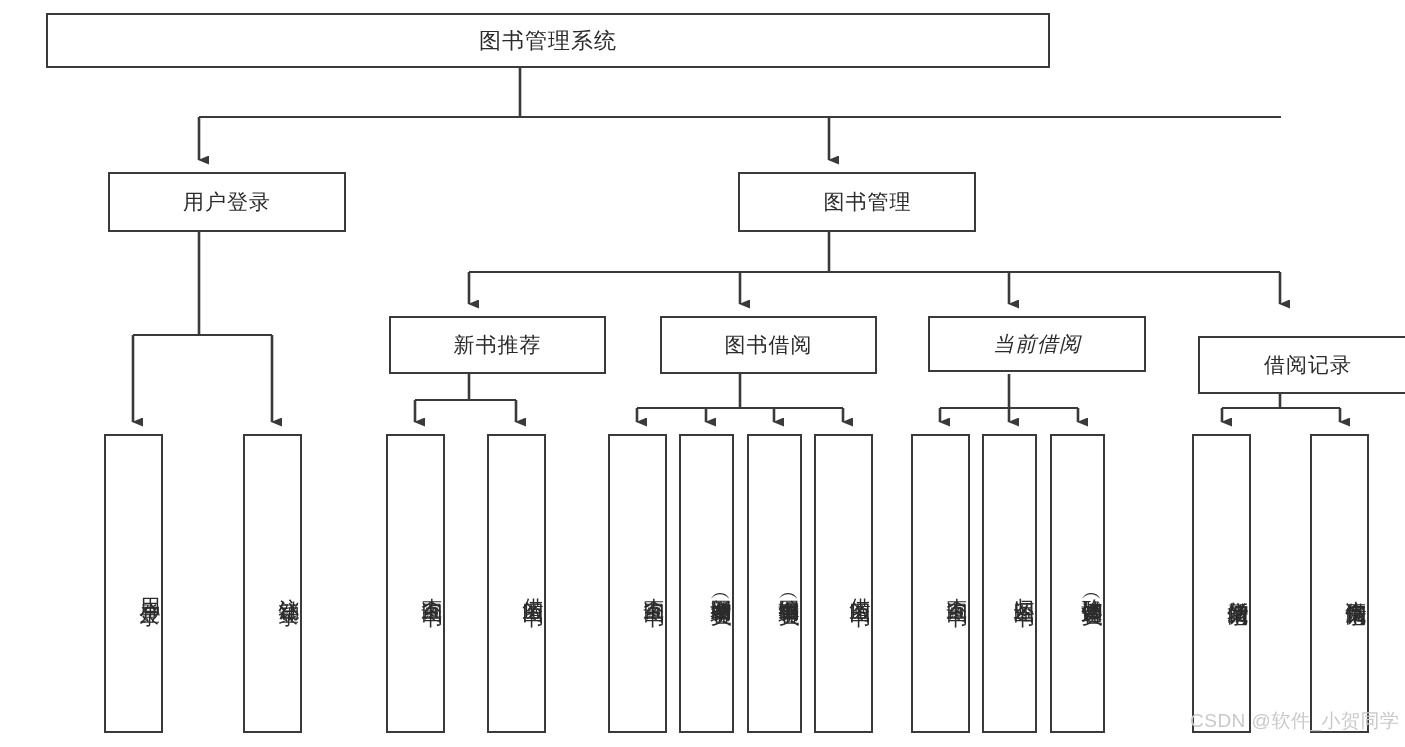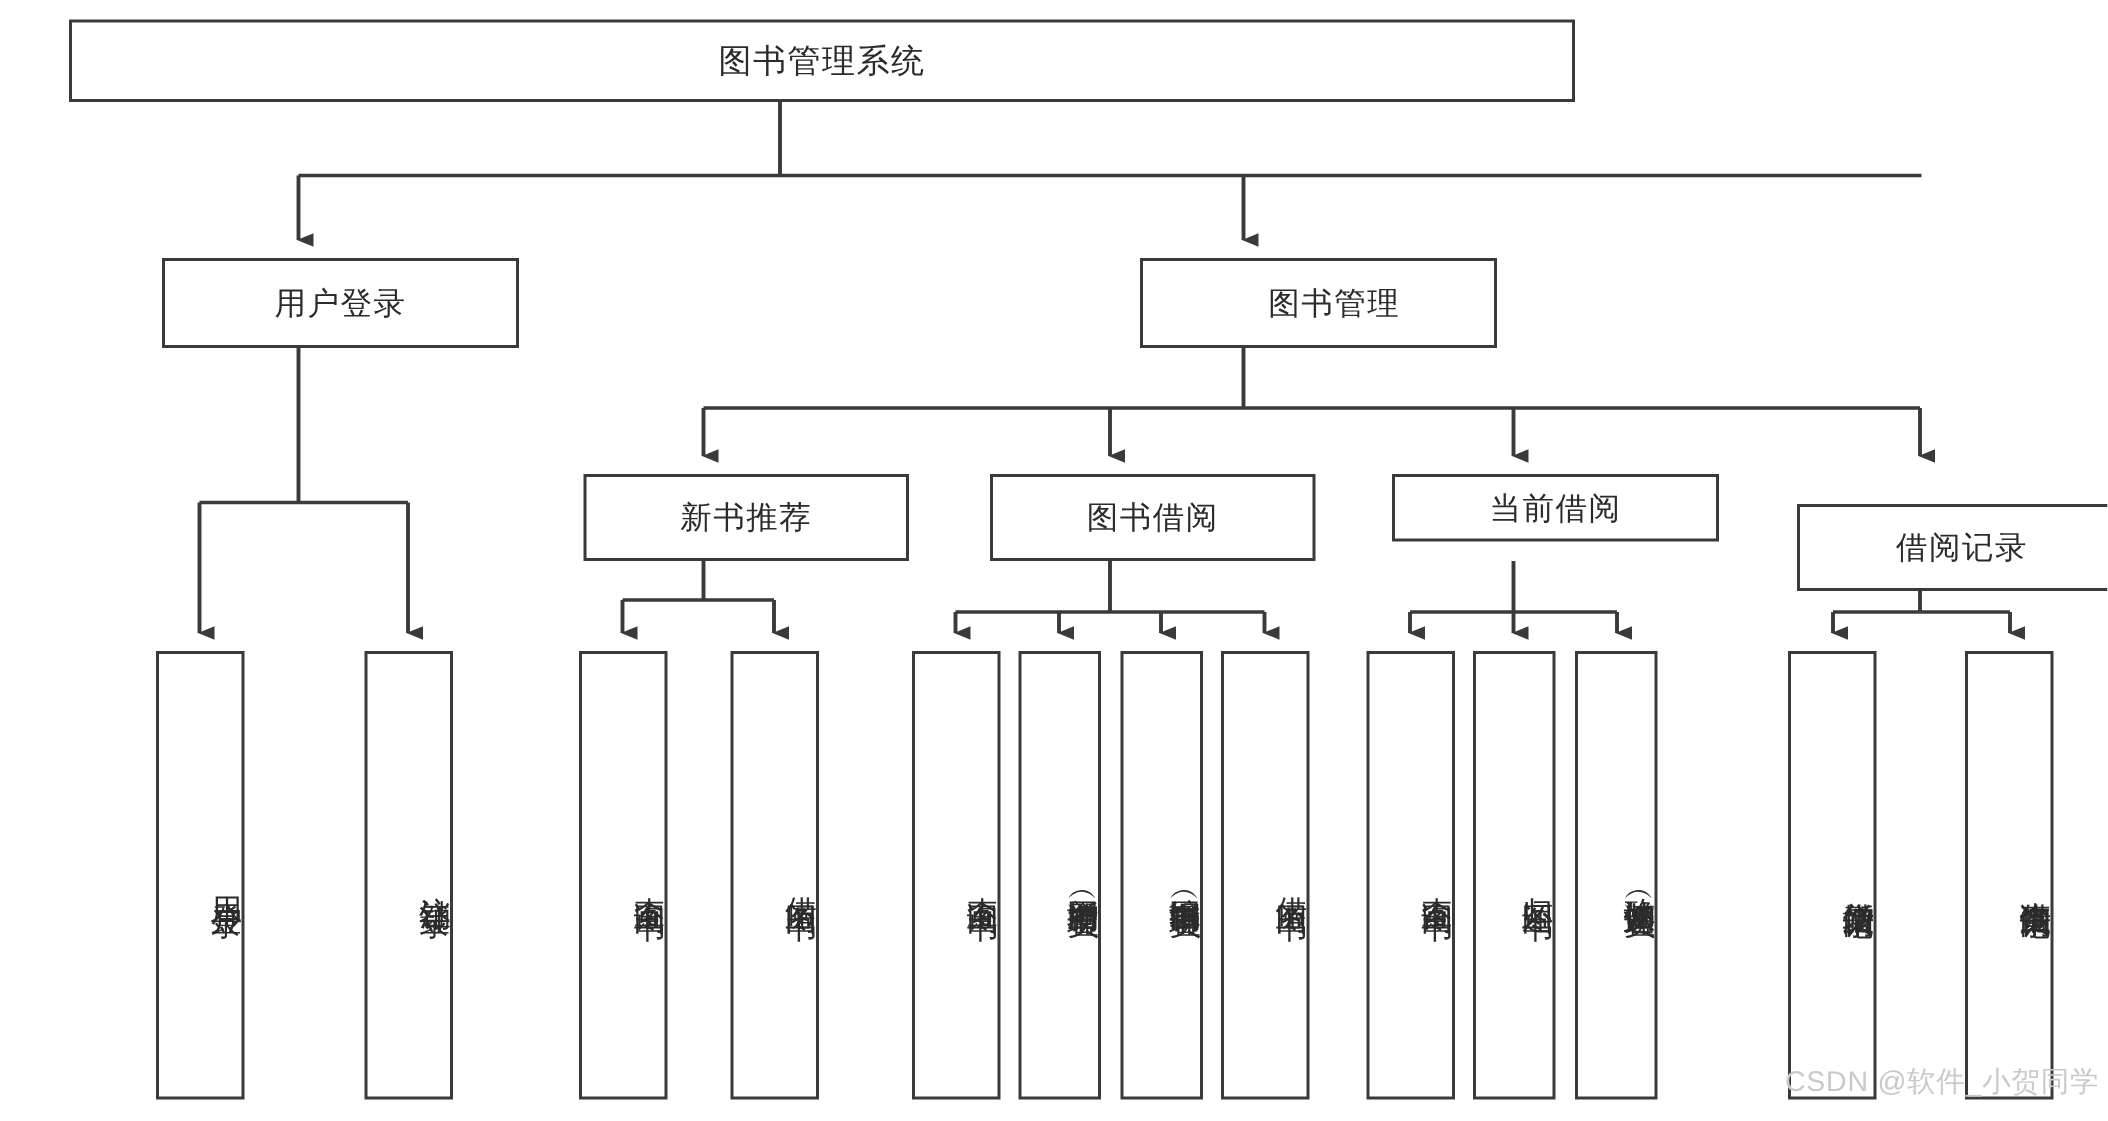--- a/index.html
+++ b/index.html
@@ -73,25 +73,25 @@
       <path d="M1280,374 L1280,408"></path>
       <path d="M1222,408 L1340,408" stroke-width="2.2"></path>
       <path d="M1222,408 L1222,422" marker-end="url(#arw)"></path>
       <path d="M1340,408 L1340,422" marker-end="url(#arw)"></path>
     </g>
   </svg>
 
   <div class="node h root" style="left:18px;top:13px;width:1004px;height:55px;">图书管理系统</div>
 
   <div class="node h" style="left:80px;top:172px;width:238px;height:60px;">用户登录</div>
-  <div class="node h" style="left:732px;top:172px;width:238px;height:60px;padding-left:21px;">图书管理</div>
+  <div class="node h" style="left:710px;top:172px;width:238px;height:60px;padding-left:21px;">图书管理</div>
 
   <div class="node h" style="left:632px;top:316px;width:217px;height:58px;">图书借阅</div>
   <div class="node h" style="left:361px;top:316px;width:217px;height:58px;">新书推荐</div>
-  <div class="node h" style="left:900px;top:316px;width:218px;height:45px;">当前借阅</div>
+  <div class="node h" style="left:900px;top:316px;width:218px;height:56px;font-style:italic;">当前借阅</div>
   <div class="node h" style="left:1170px;top:336px;width:220px;height:58px;">借阅记录</div>
 
   <div class="node v" style="left:104px;top:434px;width:59px;height:299px;">用户登录</div>
   <div class="node v" style="left:243px;top:434px;width:59px;height:299px;">注销登录</div>
 
   <div class="node v" style="left:386px;top:434px;width:59px;height:299px;">查询图书</div>
   <div class="node v" style="left:487px;top:434px;width:59px;height:299px;">借阅图书</div>
 
   <div class="node v" style="left:608px;top:434px;width:59px;height:299px;">查询图书</div>
   <div class="node v tall" style="left:679px;top:434px;width:55px;height:299px;">新增图书（管理员）</div>

